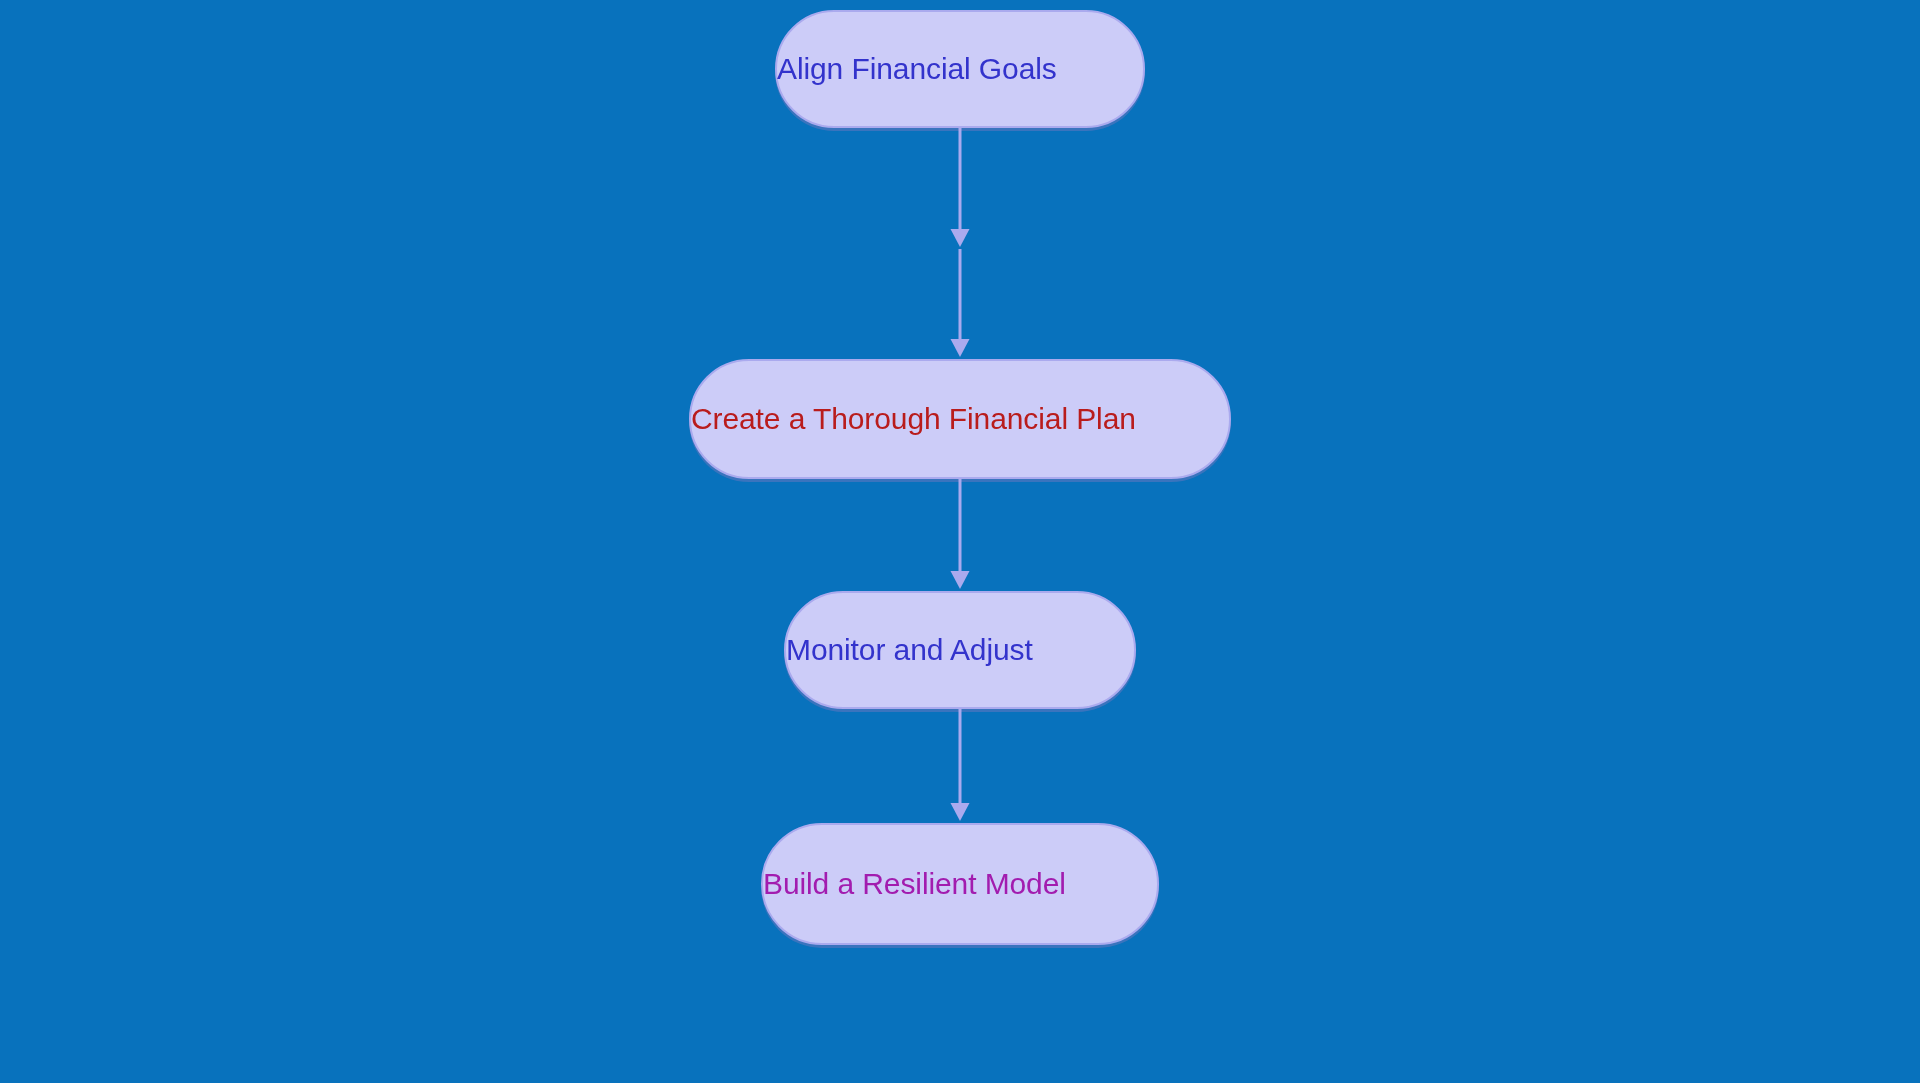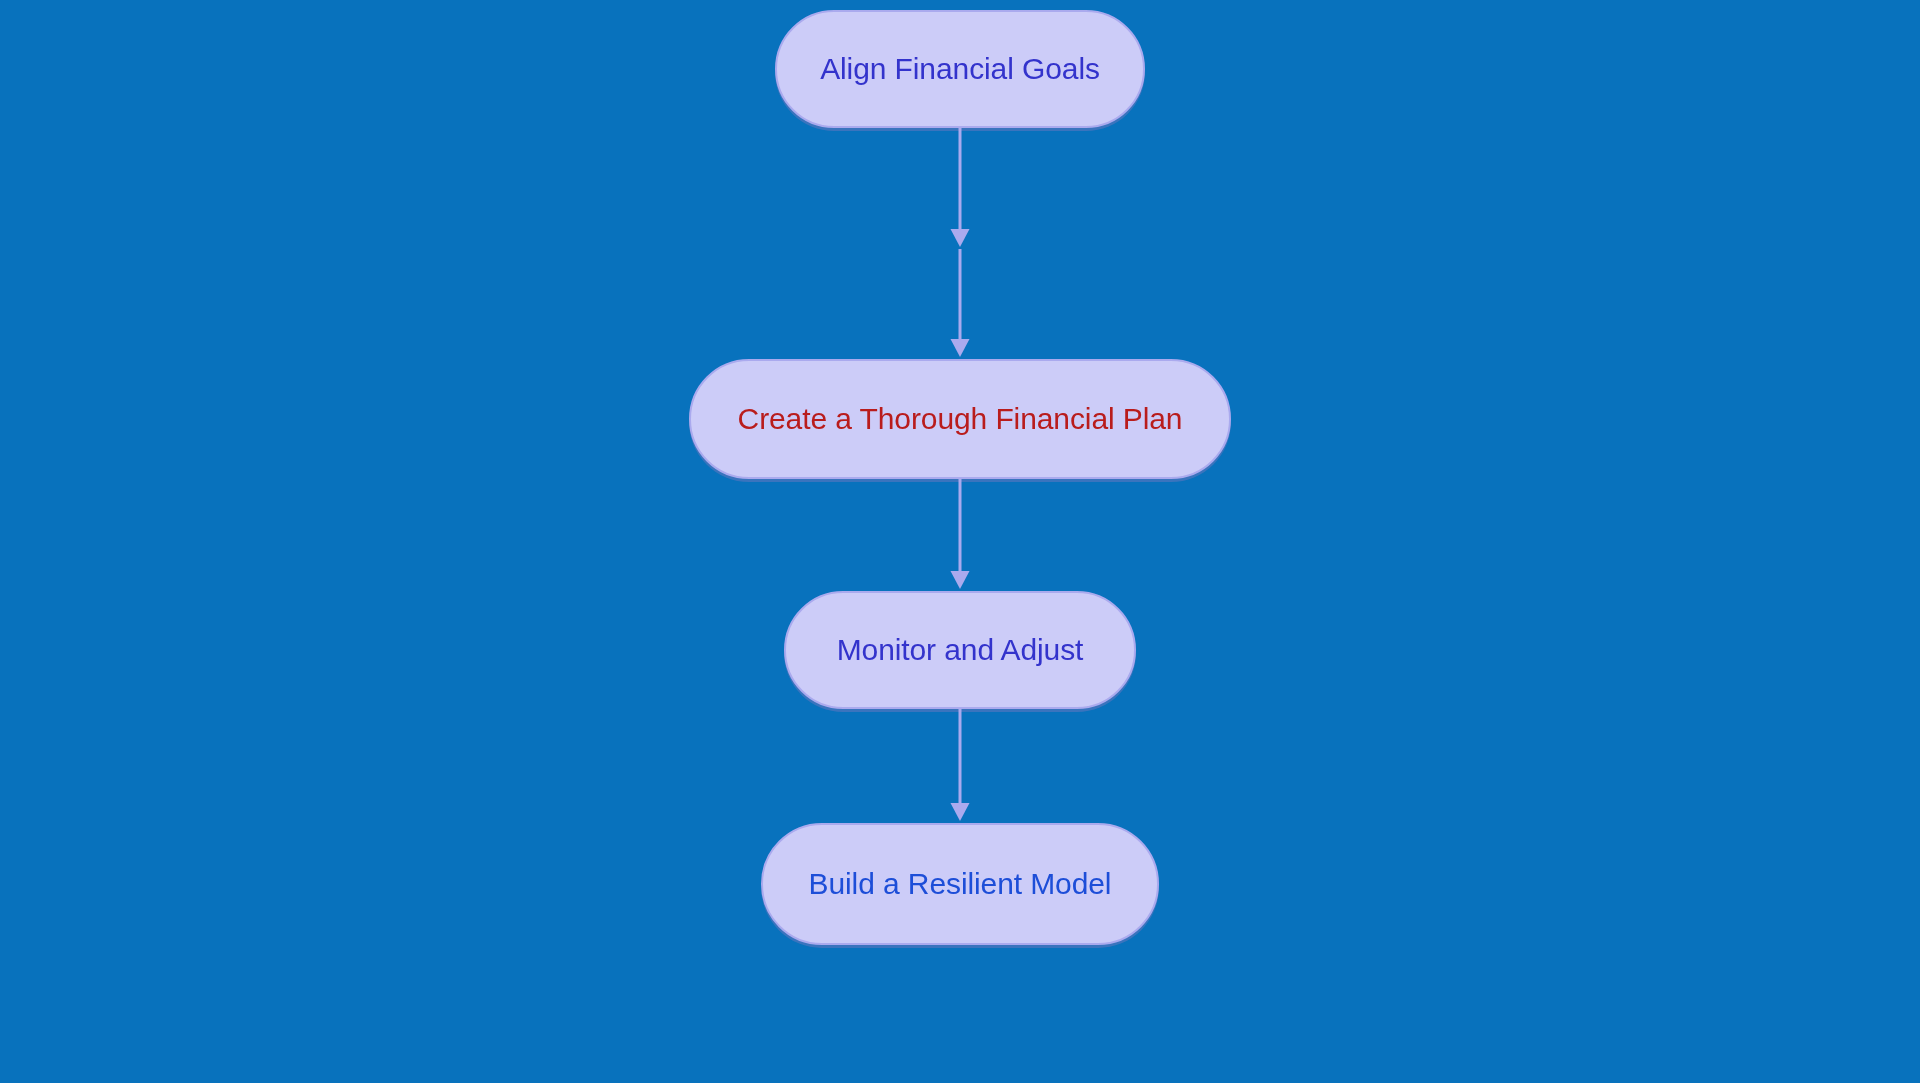--- a/index.html
+++ b/index.html
@@ -32,21 +32,21 @@
     display: flex;
     flex-direction: column;
     align-items: center;
   }
 
   
   .node {
     position: relative;
     display: flex;
     align-items: center;
-    justify-content: center;
+    justify-content: flex-start;
     background: #ccccf8;
     border: 2px solid #000000;
     border-radius: 999px;
     box-shadow: 0 3px 0 0 rgba(120,120,190,0.45);
     flex: 0 0 auto;
   }
 
   .node-label {
     color: #3333cc;
     font-size: 30px;
@@ -124,17 +124,17 @@
     </div>
 
     <div class="connector conn-3">
       <svg width="26" height="114" viewBox="0 0 26 114" xmlns="http://www.w3.org/2000/svg">
         <line x1="13" y1="0" x2="13" y2="96" stroke="#aaaaee" stroke-width="3"></line>
         <polygon points="3.5,94 22.5,94 13,112" fill="#aaaaee"></polygon>
       </svg>
     </div>
 
     <div class="node node-4" style="background: rgb(204, 204, 248); border-color: rgb(170, 170, 238);">
-      <span class="node-label" style="color: #1d4ed8;">Build a Resilient Model</span>
+      <span class="node-label" style="color: #a21caf;">Build a Resilient Model</span>
     </div>
 
   </div>
 </div>
 
 </body></html>

